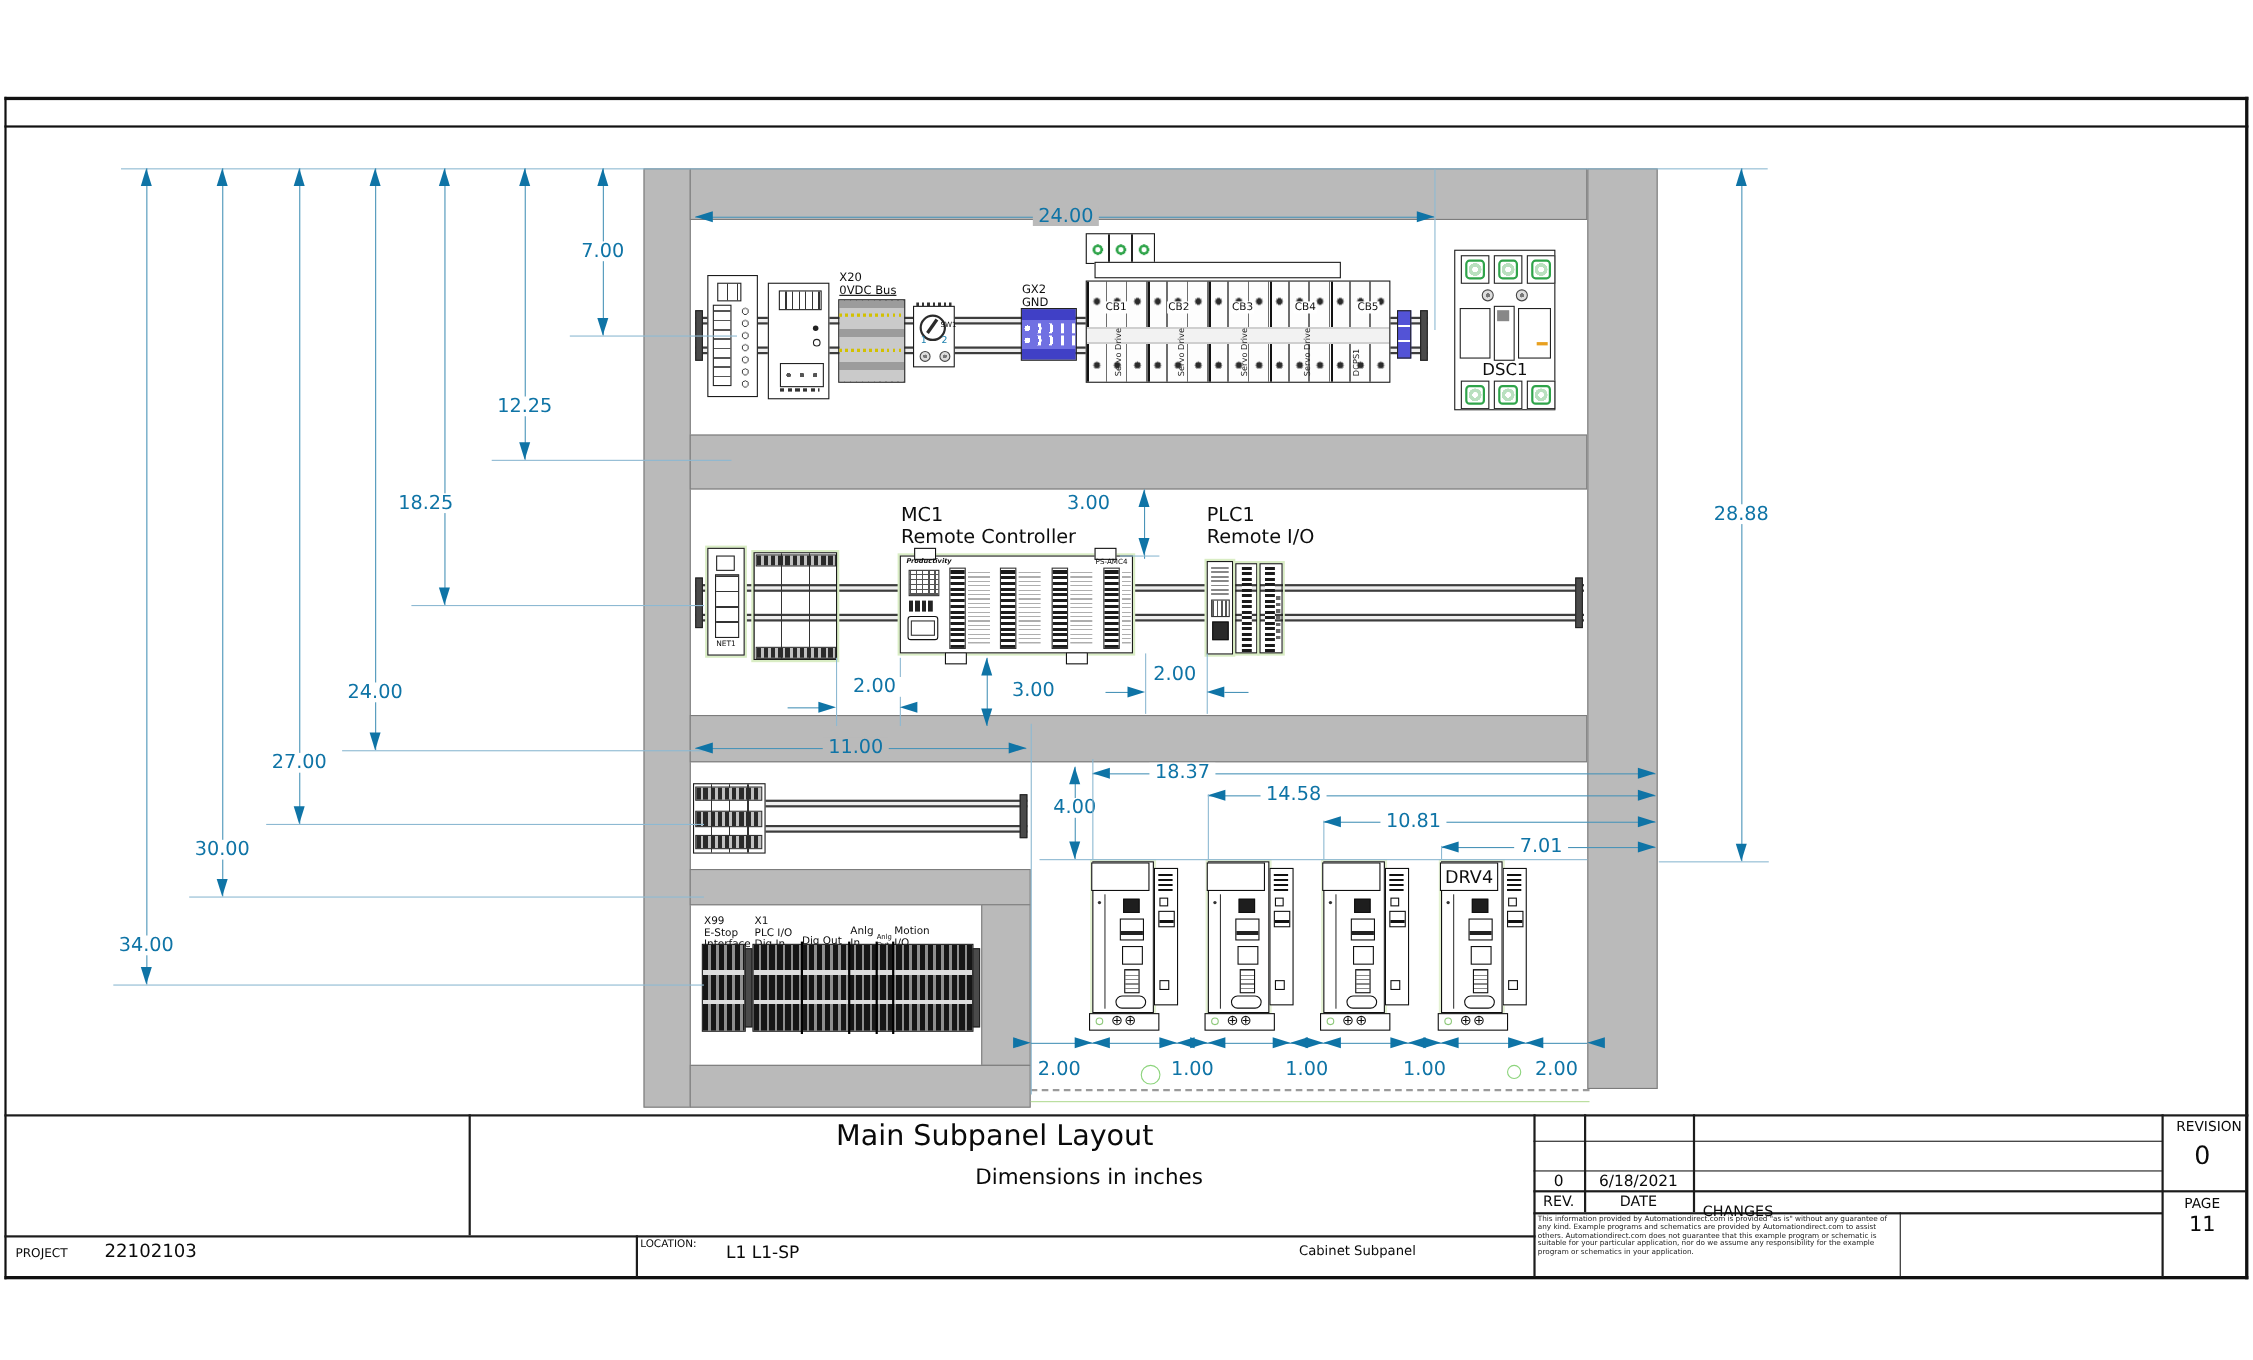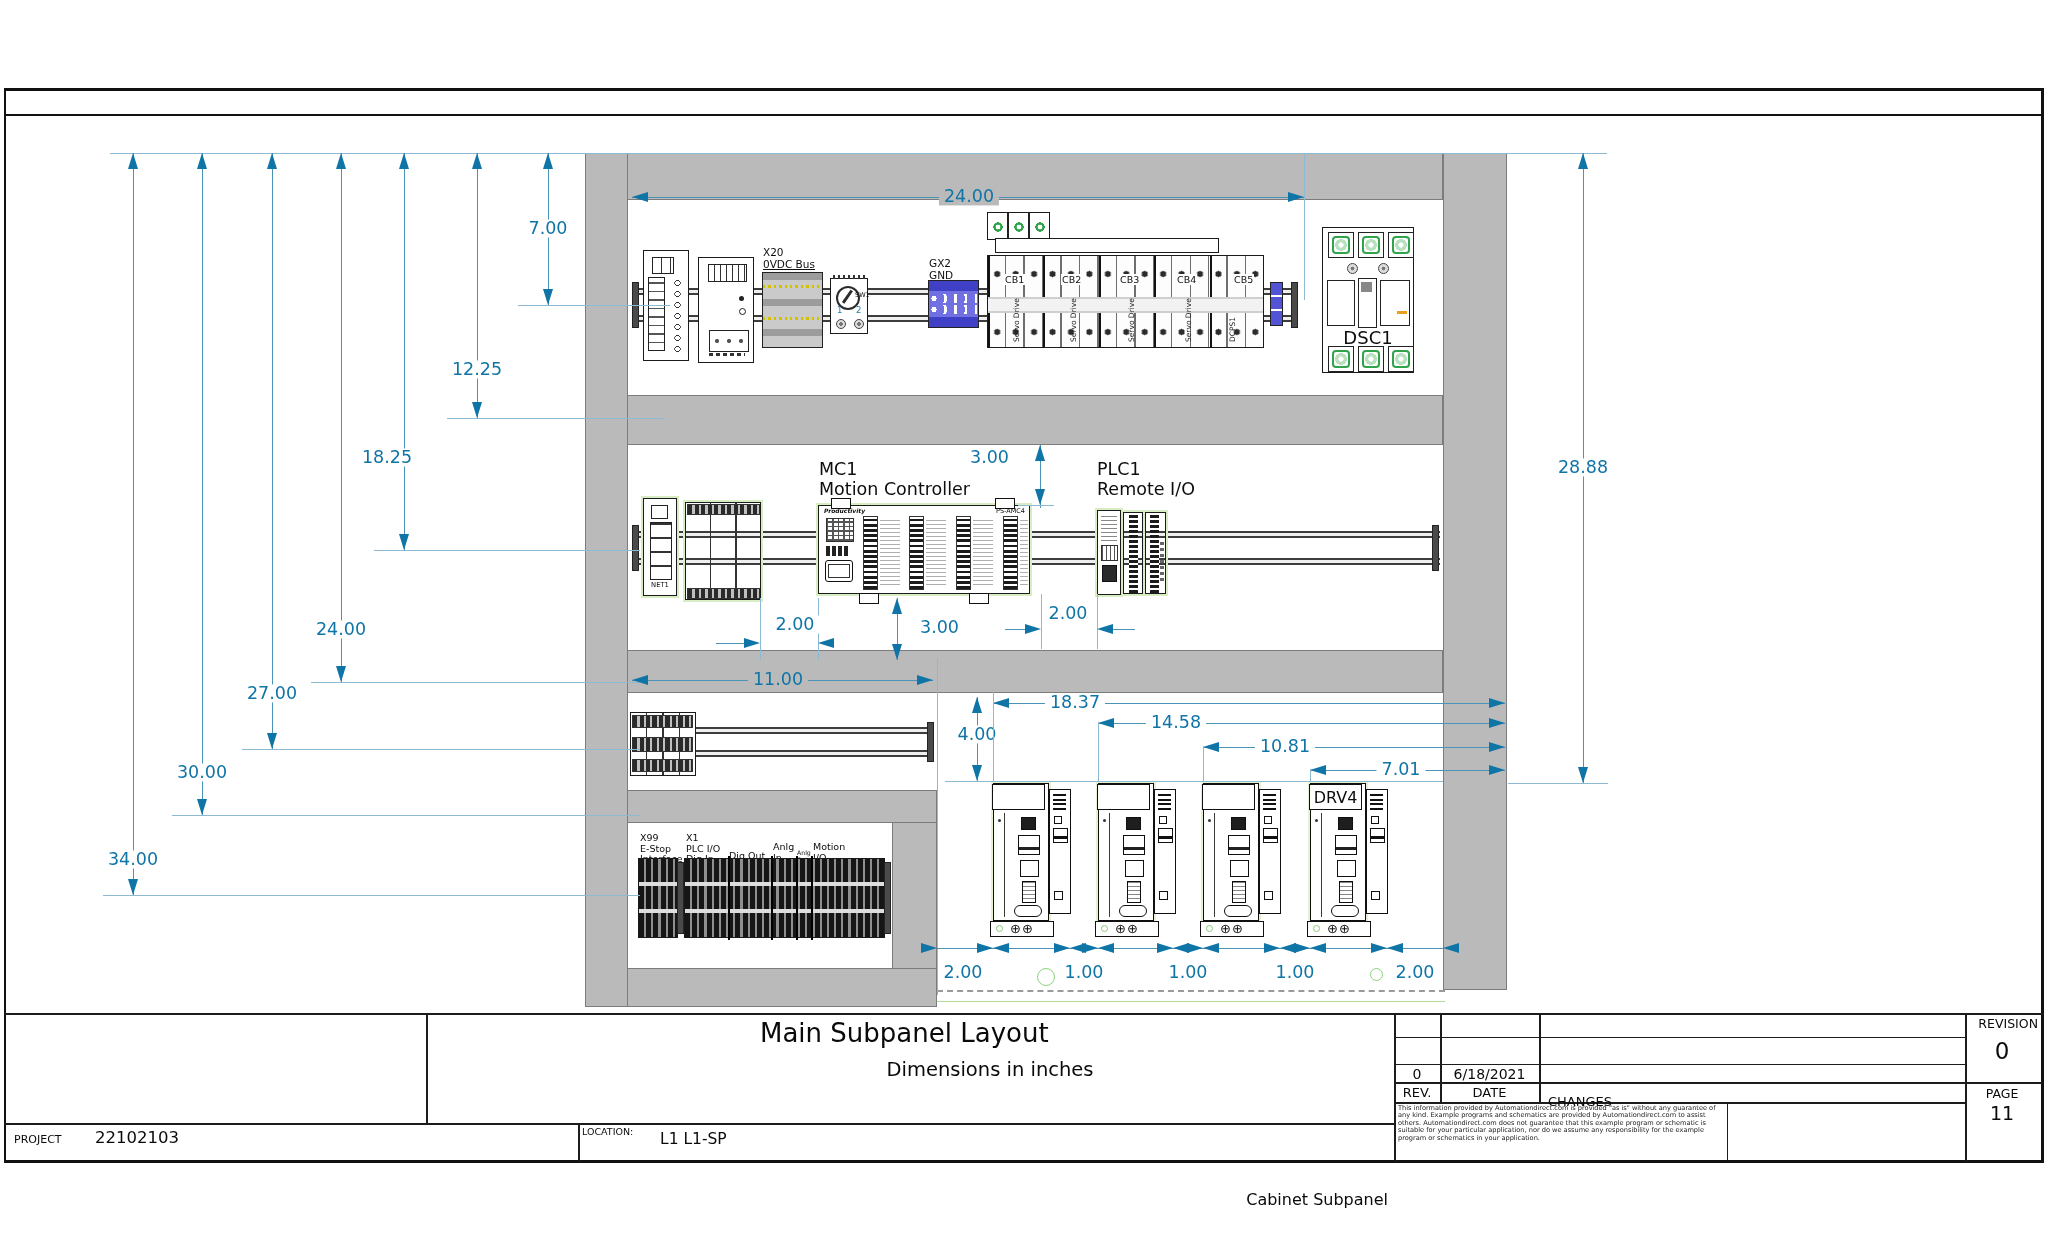--- a/index.html
+++ b/index.html
@@ -184,30 +184,30 @@
     </div>
     <div class="screw" style="left:24px;top:35px;width:9px;height:9px"></div>
     <div class="screw" style="left:55px;top:35px;width:9px;height:9px"></div>
     <div class="abs" style="left:4px;top:52px;width:26px;height:44px;border:1.3px solid #222"></div>
     <div class="abs" style="left:35px;top:50px;width:17px;height:48px;border:1.3px solid #222">
       <div class="abs" style="left:2px;top:3px;width:11px;height:10px;background:#888"></div>
     </div>
     <div class="abs" style="left:57px;top:52px;width:28px;height:44px;border:1.3px solid #222">
       <div class="abs" style="left:16px;top:30px;width:10px;height:2.5px;background:#e8a020"></div>
     </div>
-    <div class="lbl" style="left:0;top:100px;width:100%;text-align:center;font-size:18px">DSC1</div>
+    <div class="lbl" style="left:0;top:100px;width:100%;text-align:center;font-size:15px">DSC1</div>
     <div class="dterm" style="left:5px;top:118px">
       <b></b>
         <b></b>
         <b></b>
     </div>
   </div>
 
   <div class="lbl" style="left:819px;top:460px;font-size:17.5px">
-    <span>MC1</span><br><span>Motion Controller</span>
+    <span>MC1</span><br><span>Remote Controller</span>
   </div>
   <div class="lbl" style="left:1097px;top:460px;font-size:17.5px">
     <span>PLC1</span><br><span>Remote I/O</span>
   </div>
   <div class="comp ghl" style="left:643px;top:498px;width:34px;height:98px">
     <div class="abs" style="left:7px;top:6px;width:15px;height:12px;border:1.3px solid #222"></div>
     <div class="abs" style="left:6px;top:23px;width:20px;height:56px;border:1.3px solid #222;
       background:repeating-linear-gradient(0deg,rgba(0,0,0,0) 0 12.5px,#333 12.5px 14px)"></div>
     <div class="lbl" style="left:0;top:83px;width:100%;text-align:center;font-size:6.8px">NET1</div>
   </div>
@@ -523,21 +523,21 @@
 
 
 
   <div class="tb" style="left:760px;top:1018px;width:460px;font-size:26px">Main Subpanel Layout</div>
   <div class="tb" style="left:760px;top:1058px;width:460px;text-align:center;font-size:19.5px">Dimensions in inches</div>
 
   <span class="tb" style="left:14px;top:1133px;font-size:11px">PROJECT</span>
   <span class="tb" style="left:95px;top:1128px;font-size:16.5px">22102103</span>
   <span class="tb" style="left:582px;top:1126px;font-size:9.5px">LOCATION:</span>
   <span class="tb" style="left:660px;top:1130px;font-size:15.5px">L1 L1-SP</span>
-  <div class="tb" style="left:1080px;top:1190px;width:308px;text-align:right;font-size:16px">Cabinet Subpanel</div>
+  <div class="tb" style="left:1080px;top:1130px;width:308px;text-align:center;font-size:12px">Cabinet Subpanel</div>
 
   <div class="tb" style="left:1394px;top:1066px;width:46px;text-align:center;font-size:14px">0</div>
   <div class="tb" style="left:1440px;top:1066px;width:99px;text-align:center;font-size:14px">6/18/2021</div>
   <div class="tb" style="left:1394px;top:1085px;width:46px;text-align:center;font-size:13px">REV.</div>
   <div class="tb" style="left:1440px;top:1085px;width:99px;text-align:center;font-size:13px">DATE</div>
   <span class="tb" style="left:1548px;top:1094px;font-size:13px">CHANGES</span>
   <div class="disc" style="left:1398px;top:1105px">This information provided by Automationdirect.com is provided "as is" without any guarantee of any kind. Example programs and schematics are provided by Automationdirect.com to assist others. Automationdirect.com does not guarantee that this example program or schematic is suitable for your particular application, nor do we assume any responsibility for the example program or schematics in your application.</div>
 
   <div class="tb" style="left:1966px;top:1016px;width:72px;text-align:right;font-size:12.5px">REVISION</div>
   <div class="tb" style="left:1966px;top:1038px;width:72px;text-align:center;font-size:23px">0</div>

